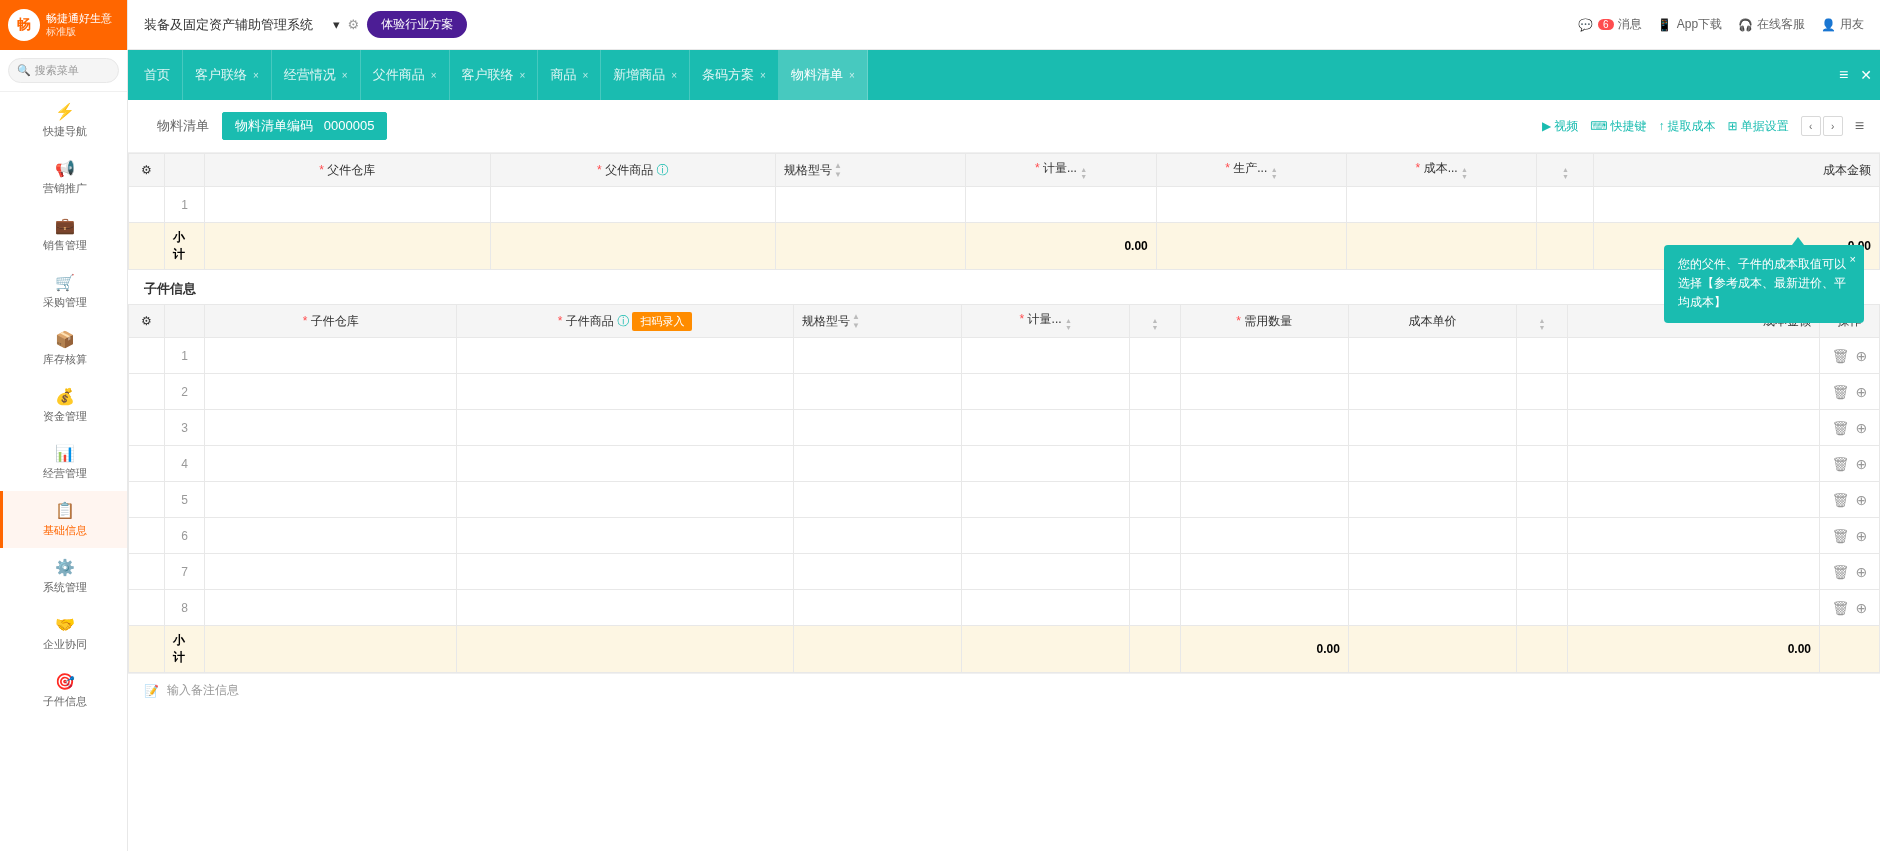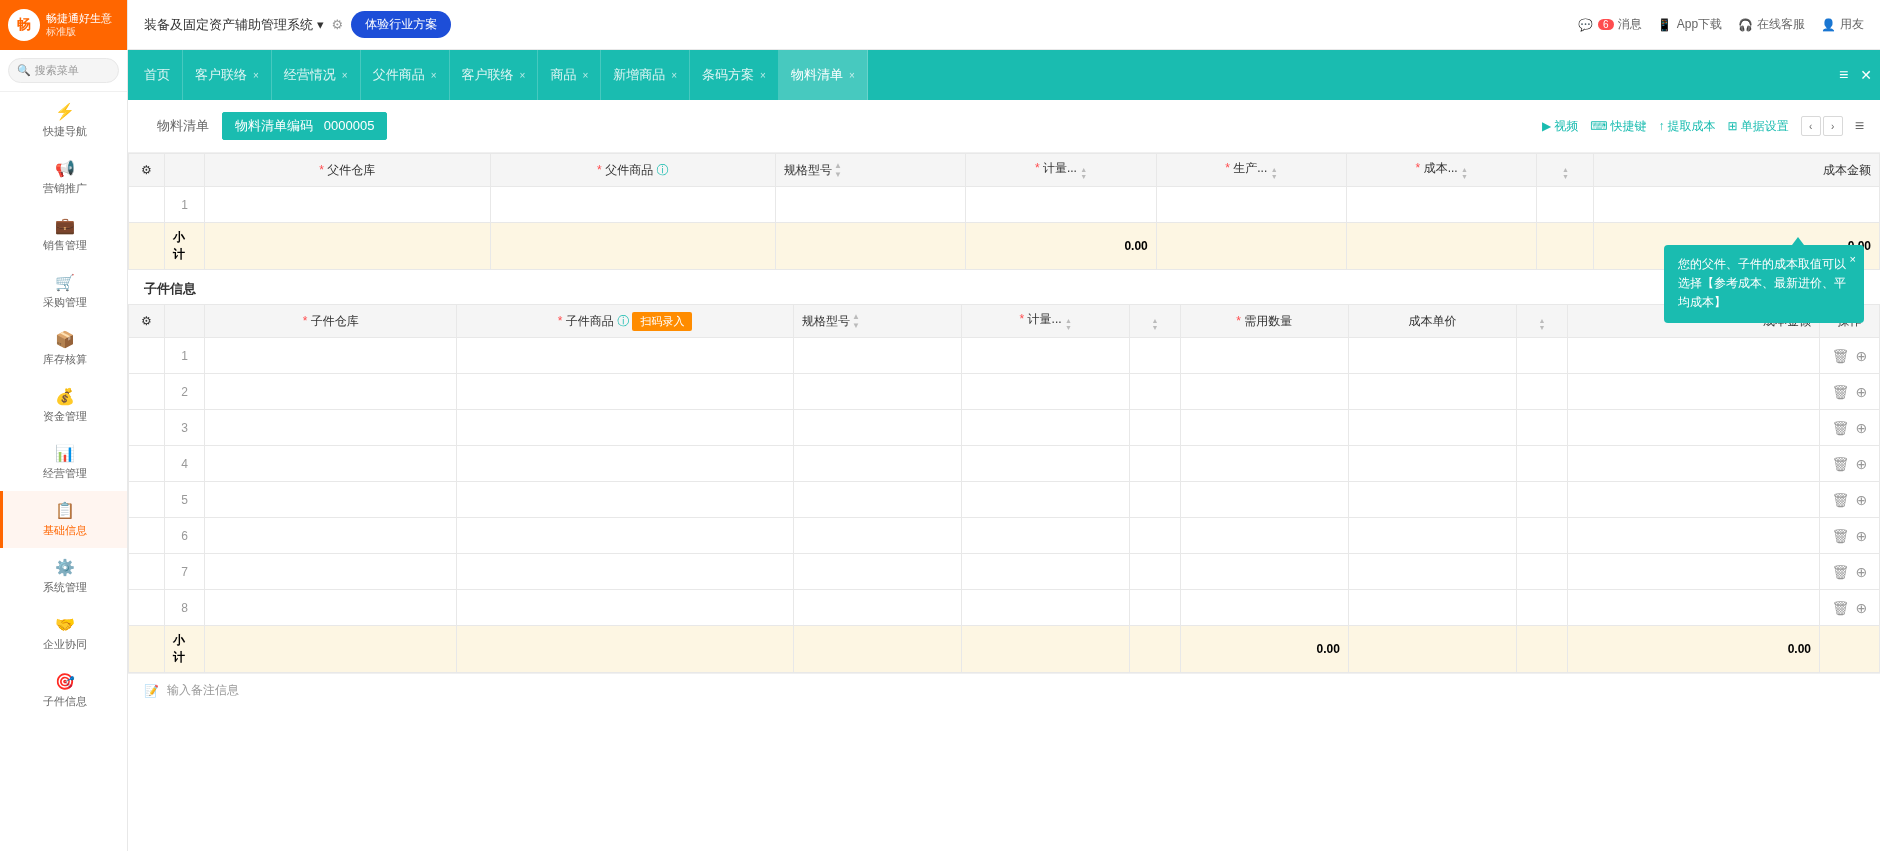--- a/index.html
+++ b/index.html
@@ -78,26 +78,26 @@
       display: flex;
       align-items: center;
       justify-content: space-between;
       padding: 0 16px;
       border-bottom: 1px solid #e8e8e8;
     }
     .topbar-left { display: flex; align-items: center; gap: 8px; color: #333; font-size: 13px; }
     .system-select {
       display: flex;
       align-items: center;
-      gap: 4px;
+      gap: 20px;
       cursor: pointer;
       color: #333;
     }
     .experience-btn {
-      background: #1d4ed8;
+      background: #4c1d95;
       color: #fff;
       border: none;
       border-radius: 14px;
       padding: 5px 14px;
       cursor: pointer;
       font-size: 12px;
     }
     .topbar-right { display: flex; align-items: center; gap: 16px; color: #666; font-size: 12px; }
     .topbar-right-item { display: flex; align-items: center; gap: 4px; cursor: pointer; }
     .badge {

